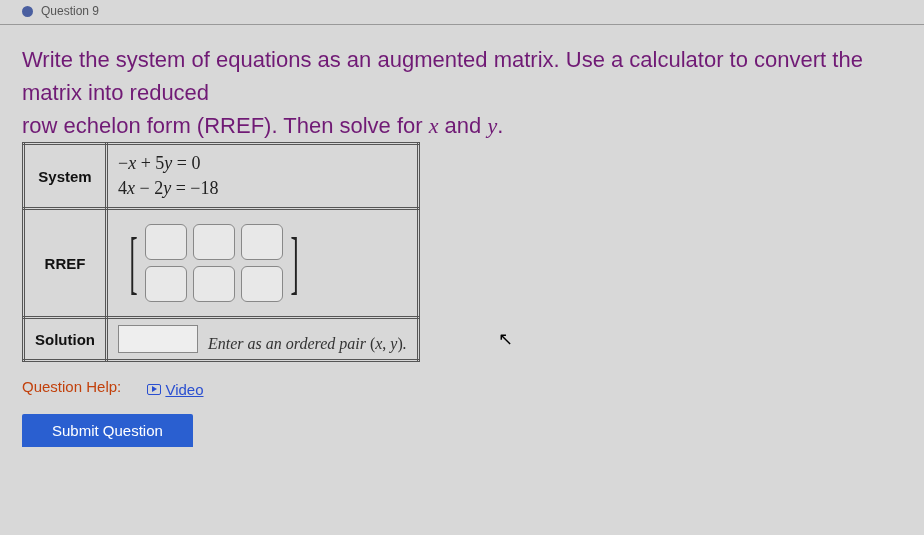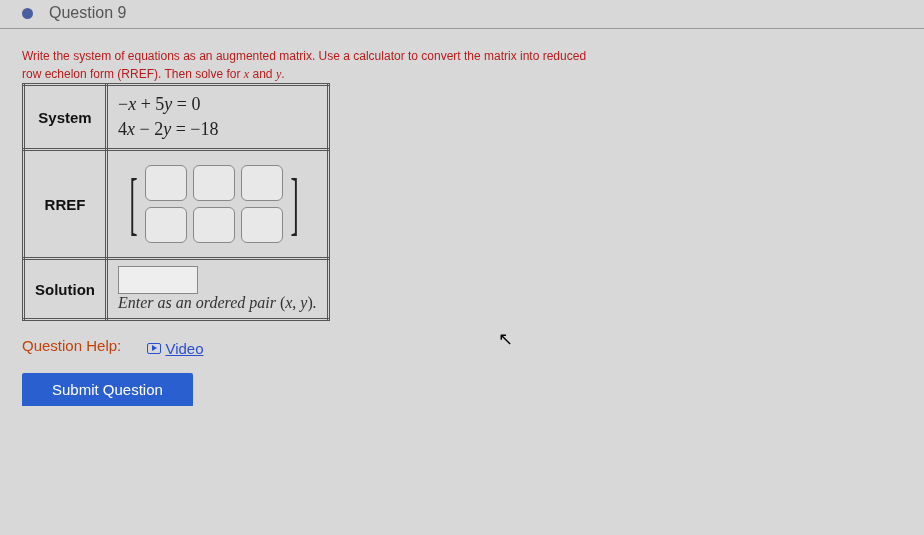--- a/index.html
+++ b/index.html
@@ -19,23 +19,23 @@
     align-items: center;
     gap: 8px;
     background: #d8d8d8;
   }
   .q-indicator {
     width: 11px; height: 11px; border-radius: 50%;
     border: 2px solid #4a5fa0;
     background: #4a5fa0;
     margin-left: 10px;
   }
-  .q-label { font-size: 16px; color: #555; margin-left:8px; font-weight:400;}
+  .q-label { font-size: 12px; color: #555; margin-left:0; font-weight:400;}
   .content { padding: 18px 22px 0; }
-  .prompt { font-size: 12px; line-height: 1.5; color:#b91c1c; }
+  .prompt { font-size: 22px; line-height: 1.5; color:#701a75; }
   .main-table {
     border-collapse: collapse;
     border: 3px double #555;
   }
   .main-table td {
     border: 3px double #555;
     padding: 6px 10px;
     vertical-align: middle;
   }
   .lbl-cell { font-weight: bold; text-align: center; font-size: 15px; color:#111; padding:10px 8px;}
@@ -49,21 +49,21 @@
     color:#222; font-weight:200;
   }
   .matrix-grid {
     display:grid; grid-template-columns: repeat(3, 42px); grid-template-rows: repeat(2,36px);
     gap:6px;
   }
   .minput {
     width:42px; height:36px; border:1px solid #888; border-radius:6px;
     background:#e8e8e8; text-align:center; font-size:15px;
   }
-  .sol-wrap { display:flex; align-items:flex-start; font-family:'Times New Roman',serif; font-style:italic; font-size:16px; color:#333;flex-direction:column;}
+  .sol-wrap { display:flex; align-items:flex-end; gap:10px; font-family:'Times New Roman',serif; font-style:italic; font-size:16px; color:#333;}
   .sol-input { width:80px; height:28px; border:1px solid #888; background:#eee;}
   .sol-hint { font-style: italic; }
   .ord-pair { font-style:normal; }
   .help-row { margin-top:16px; font-size:15px; }
   .help-label { color:#c2410c; }
   .video-link { color:#2a4fd0; text-decoration:underline; display:inline-flex; align-items:center; gap:4px; margin-left:6px;padding-left:16px;}
   .play-icon { width:14px; height:11px; border:1px solid #2a4fd0; border-radius:2px; display:inline-flex; align-items:center; justify-content:center;}
   .play-icon::after { content:""; border-left:5px solid #2a4fd0; border-top:3px solid transparent; border-bottom:3px solid transparent; margin-left:1px;}
   .submit-btn {
     margin-top:16px; background:#2a5fd0; color:#fff; border:none;

